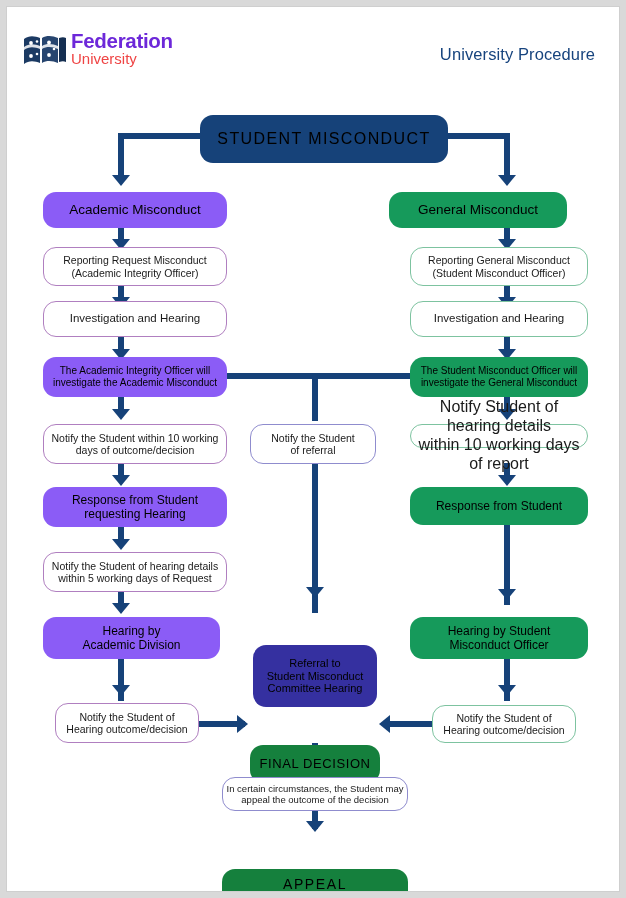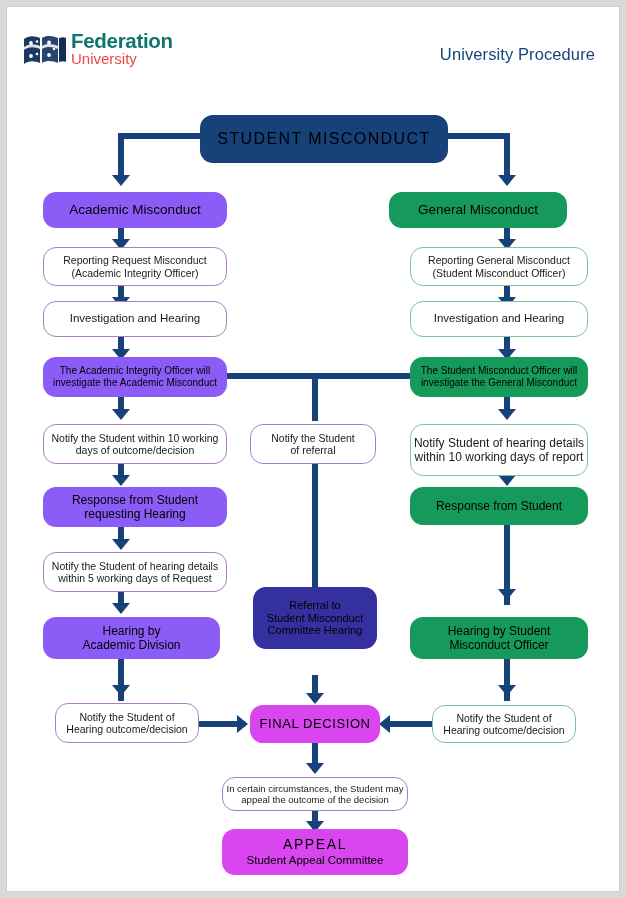--- a/index.html
+++ b/index.html
@@ -22,21 +22,21 @@
 
   
   #logo {
     position: absolute;
     left: 16px; top: 22px;
     width: 150px; height: 48px;
   }
   #logo-mark { position: absolute; left: 0; top: 4px; width: 44px; height: 36px; }
   #logo-word {
     position: absolute; left: 48px; top: 2px;
-    font-size: 20.5px; font-weight: bold; color: #0f766e;
+    font-size: 20.5px; font-weight: bold; color: #6d28d9;
     letter-spacing: -0.3px; line-height: 1;
   }
   #logo-sub {
     position: absolute; left: 48px; top: 22px;
     font-size: 15px; color: #ef4444; letter-spacing: 0px; line-height: 1;
   }
   #doc-type {
     position: absolute; right: 24px; top: 38px;
     font-size: 16.5px; color: #17447e; letter-spacing: 0.1px;
   }
@@ -52,21 +52,21 @@
     line-height: 1.18;
     white-space: pre-line;
   }
   .node.outline { background: #ffffff; }
 
   
   .navy   { background: #164279; }
   .purple { background: #8b5cf6; }
   .green  { background: #169a5b; }
   .indigo { background: #3530a0; }
-  .dark   { background: #d946ef; }
+  .dark   { background: #15803d; margin-top: 40px; }
 
   .ol-purple { border: 1.4px solid #b07fc0; color: #1a1a1a; }
   .ol-green  { border: 1.4px solid #7dc3a0; color: #1a1a1a; }
   .ol-indigo { border: 1.4px solid #8f8cce; color: #1a1a1a; }
 
   
   .line {
     position: absolute;
     background: #164279;
   }
@@ -206,38 +206,38 @@
   <div class="node outline ol-purple" style="left:48px; top:696px; width:144px; height:40px; font-size:10.5px;">Notify the Student of
 Hearing outcome/decision</div>
 
   <div class="node green" style="left:382px; top:185px; width:178px; height:36px; font-size:13.5px;">General Misconduct</div>
 
   <div class="node outline ol-green" style="left:403px; top:240px; width:178px; height:39px; font-size:10.5px;">Reporting General Misconduct
 (Student Misconduct Officer)</div>
 
   <div class="node outline ol-green" style="left:403px; top:294px; width:178px; height:36px; font-size:11.5px;">Investigation and Hearing</div>
 
-  <div class="node green" style="left:403px; top:350px; width:178px; height:40px; font-size:10px;">The Student Misconduct Officer will
+  <div class="node green" style="left:403px; top:350px; width:178px; height:40px; font-size:10px;border-radius:14px;">The Student Misconduct Officer will
 investigate the General Misconduct</div>
 
-  <div class="node outline ol-green" style="left:403px; top:417px; width:178px; height:52px; font-size:12px;">Notify Student of hearing details
+  <div class="node outline ol-green" style="left:403px; top:417px; width:178px; height:24px; font-size:16px;">Notify Student of hearing details
 within 10 working days of report</div>
 
   <div class="node green" style="left:403px; top:480px; width:178px; height:38px; font-size:12px;">Response from Student</div>
 
   <div class="node green" style="left:403px; top:610px; width:178px; height:42px; font-size:12px;">Hearing by Student
 Misconduct Officer</div>
 
   <div class="node outline ol-green" style="left:425px; top:698px; width:144px; height:38px; font-size:10.5px;">Notify the Student of
 Hearing outcome/decision</div>
 
   <div class="node outline ol-indigo" style="left:243px; top:417px; width:126px; height:40px; font-size:10.5px;">Notify the Student
 of referral</div>
 
-  <div class="node indigo" style="left:246px; top:580px; width:124px; height:62px; font-size:11px;">Referral to
+  <div class="node indigo" style="left:246px; top:638px; width:124px; height:62px; font-size:11px;">Referral to
 Student Misconduct
 Committee Hearing</div>
 
   <div class="node dark" style="left:243px; top:698px; width:130px; height:38px; font-size:13px; letter-spacing:0.6px;">FINAL DECISION</div>
 
   <div class="node outline ol-indigo" style="left:215px; top:770px; width:186px; height:34px; font-size:9.5px;">In certain circumstances, the Student may
 appeal the outcome of the decision</div>
 
   <div class="node dark" style="left:215px; top:822px; width:186px; height:46px; flex-direction:column;">
     <span style="font-size:14px; letter-spacing:1.6px;">APPEAL</span>

